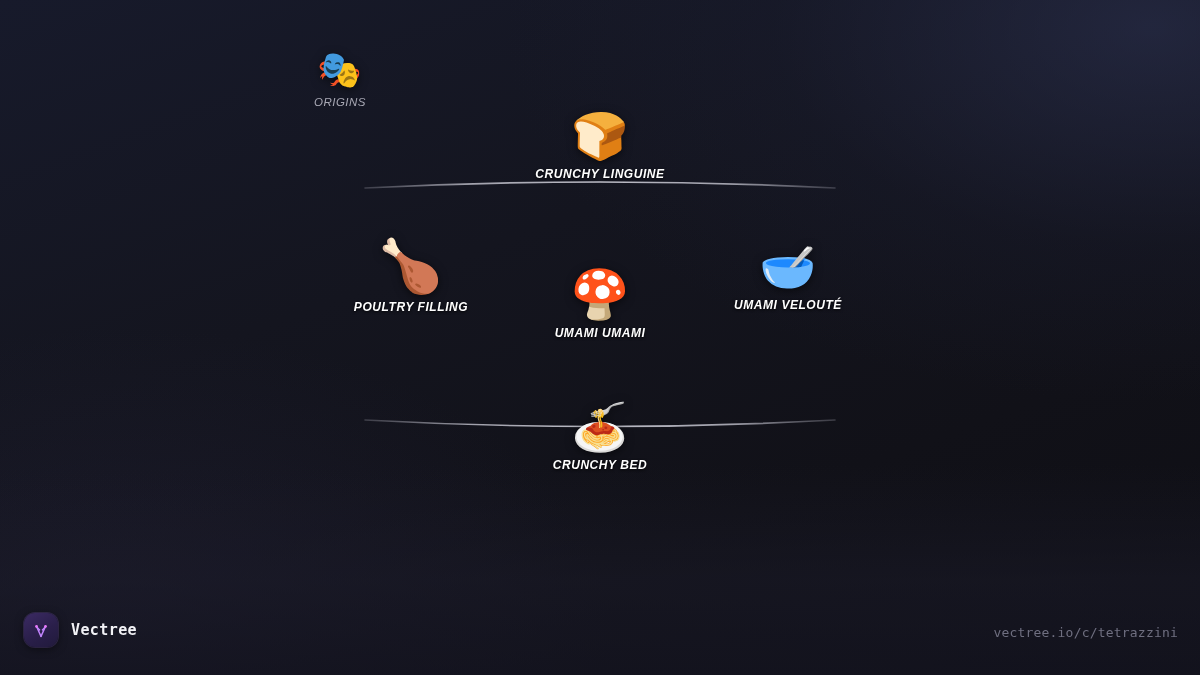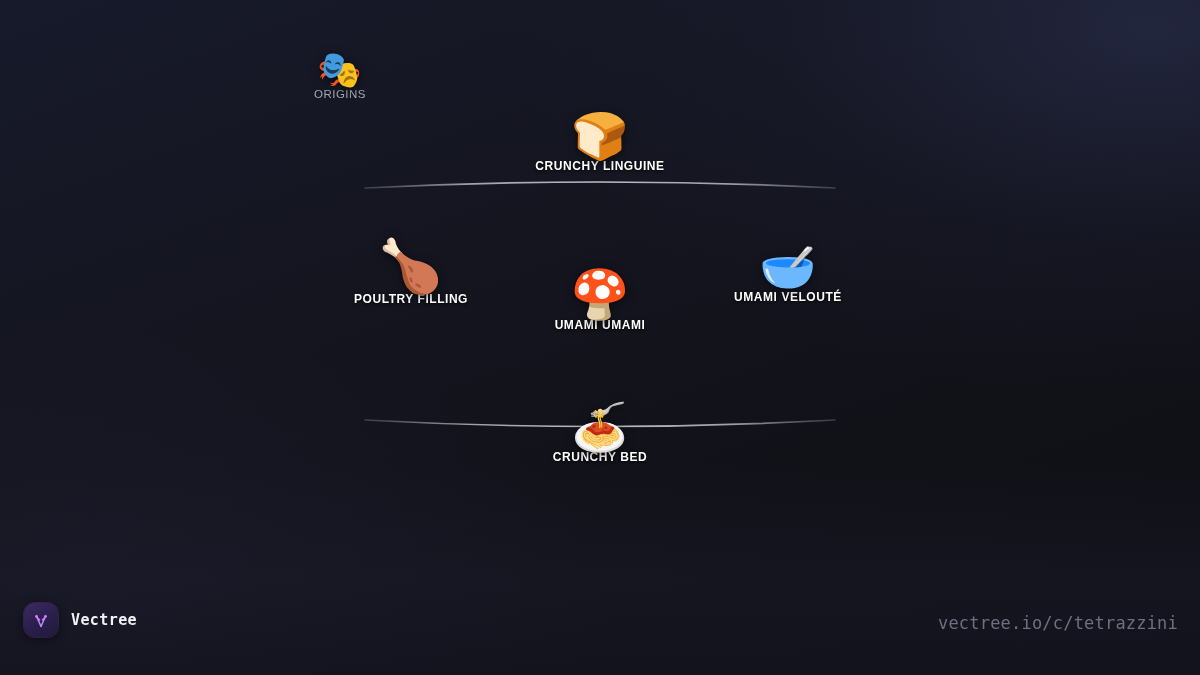--- a/index.html
+++ b/index.html
@@ -34,27 +34,28 @@
     transform:translateX(-50%);
     user-select:none;
   }
   .node-emoji {
     font-family:"DejaVu Sans", sans-serif;
     line-height:1;
     display:block;
     filter:drop-shadow(0 2px 5px rgba(0,0,0,0.55));
   }
   .node-label {
-    margin-top:0;
+    margin-top:8px;
     font-size:12px;
     font-weight:bold;
     letter-spacing:0.55px;
     color:#ffffff;
     white-space:nowrap;
     text-shadow:0 1px 3px rgba(0,0,0,0.85);
+    font-style:italic;
   }
   .node.muted .node-label {
     font-weight:normal;
     font-size:11.5px;
     letter-spacing:0.5px;
     color:#a8a8b4;
     text-shadow:none;
   }
 
   
@@ -66,42 +67,42 @@
   #node-poultry-filling .node-emoji { font-size:52px; }
   #node-umami-base       { left:600px; top:270px; }
   #node-umami-base .node-emoji      { font-size:48px; }
   #node-sherry-veloute   { left:788px; top:244px; }
   #node-sherry-veloute .node-emoji  { font-size:46px; }
   #node-linguine-bed     { left:600px; top:404px; }
   #node-linguine-bed .node-emoji    { font-size:46px; }
 
   
   #footer { position:absolute; left:24px; bottom:18px; }
-  #brand-row { display:flex; align-items:center; gap:13px; margin-bottom:20px; }
+  #brand-row { display:flex; align-items:center; gap:13px; margin-bottom:10px; }
   #brand-logo {
     width:34px; height:34px; border-radius:11px;
     background:linear-gradient(150deg, #3b2a63 0%, #2a1f4a 55%, #211a3c 100%);
     box-shadow:0 0 0 1px rgba(150,110,220,0.20), 0 2px 8px rgba(0,0,0,0.5);
     display:flex; align-items:center; justify-content:center;
     flex:0 0 auto;
   }
   #brand-name {
     font-family:"DejaVu Sans Mono", monospace;
     font-size:15px; font-weight:bold; color:#f2f2f6;
     letter-spacing:0.4px;
   }
   #page-title {
     font-family:"DejaVu Sans Mono", monospace;
     font-size:40px; font-weight:bold; color:#ffffff;
     letter-spacing:-0.5px; line-height:1.05;
   }
   #site-url {
-    position:absolute; right:22px; bottom:42px;
+    position:absolute; right:22px; bottom:35px;
     font-family:"DejaVu Sans Mono", monospace;
-    font-size:17px; color:#6f6f80; letter-spacing:0.2px;
+    font-size:13px; color:#6f6f80; letter-spacing:0.2px;
   }
 </style>
 </head>
 <body>
 
 <div id="stage">
 
   <div id="glow-band"></div>
 
   <svg id="edges" viewBox="0 0 1200 675" preserveAspectRatio="none">

